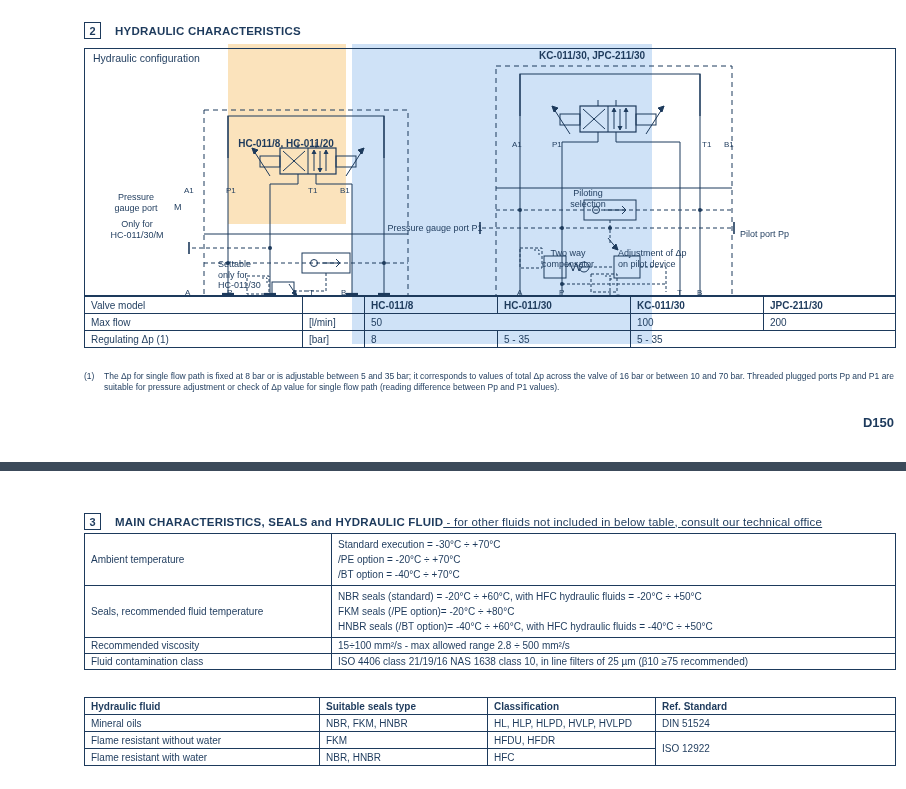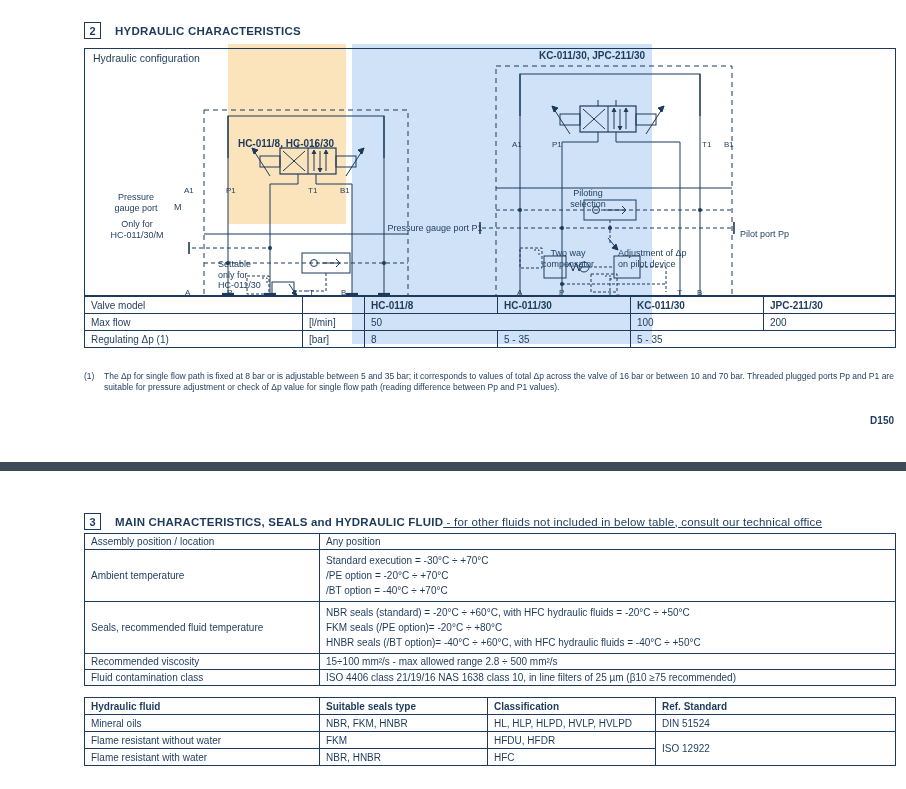--- a/index.html
+++ b/index.html
@@ -98,21 +98,21 @@
   
   #footnote {
     position:absolute; left:84px; top:371px; width:812px;
     font-size:8.5px; line-height:10.5px; color:#1d3a5c;
   }
   #footnote .fn-num { position:absolute; left:0; top:0; }
   #footnote .fn-body { display:block; padding-left:20px; }
 
   #dcode {
     position:absolute; right:12px; top:415px;
-    font-size:10px; color:#1d3a5c; font-weight:bold;
+    font-size:13px; color:#1d3a5c; font-weight:bold;
   }
 
   
   #sep {
     position:absolute; left:0; top:462px; width:906px; height:9px;
     background:#3c4a5a;
   }
 
   
   #tbl-main { left:84px; top:533px; width:812px; }
@@ -134,21 +134,21 @@
 <div class="page">
 
 <div class="sec-head" style="left:84px; top:22px;">
   <div class="sec-num">2</div>
   <div class="sec-title">HYDRAULIC CHARACTERISTICS</div>
 </div>
 
 <div id="hyd-box"></div>
 <div id="hyd-label">Hydraulic configuration</div>
 
-<div class="diag-title" style="left:196px; top:138px; width:180px;">HC-011/8, HC-016/30</div>
+<div class="diag-title" style="left:196px; top:138px; width:180px;">HC-011/8, HC-011/20</div>
 
 <svg style="position:absolute; left:84px; top:48px;" width="812" height="248">
   <g stroke="#1d3a5c" fill="none" stroke-width="1">
 
     <rect x="120" y="62" width="204" height="194" stroke-dasharray="5,4"></rect>
 
     <path d="M144 110 L144 68 L300 68 L300 110" stroke-width="1.2"></path>
 
     <rect x="196" y="100" width="56" height="26" stroke-width="1.2"></rect>
     <line x1="224" y1="100" x2="224" y2="126" stroke-width="1"></line>
@@ -387,24 +387,20 @@
 
 <div class="sec-head" style="left:84px; top:513px;">
   <div class="sec-num">3</div>
   <div class="sec-title">
     <span>MAIN CHARACTERISTICS, SEALS and HYDRAULIC FLUID</span><span class="reg"> - for other fluids not included in below table, consult our technical office</span>
   </div>
 </div>
 
 <table id="tbl-main">
   <tbody>
-        <tr>
-    <td style="width:235px;">Assembly position / location</td>
-    <td>Any position</td>
-  </tr>
   <tr>
     <td>Ambient temperature</td>
     <td class="multi">
       <div>Standard execution = -30°C ÷ +70°C</div>
       <div>/PE option = -20°C ÷ +70°C</div>
       <div>/BT option = -40°C ÷ +70°C</div>
     </td>
   </tr>
   <tr>
     <td>Seals, recommended fluid temperature</td>

